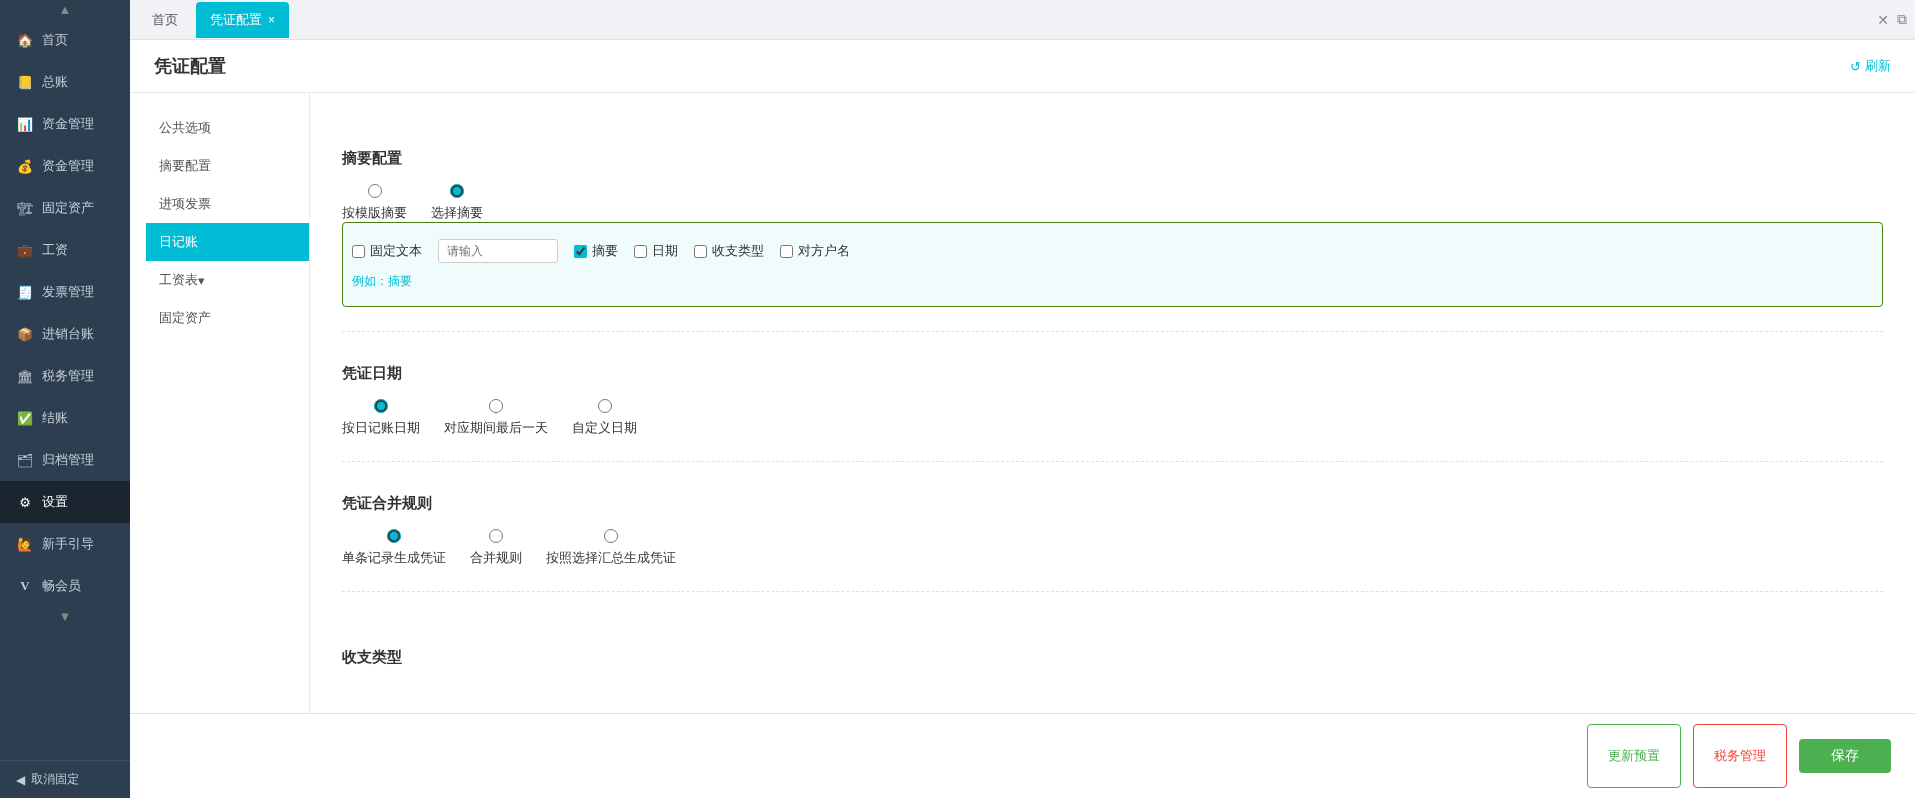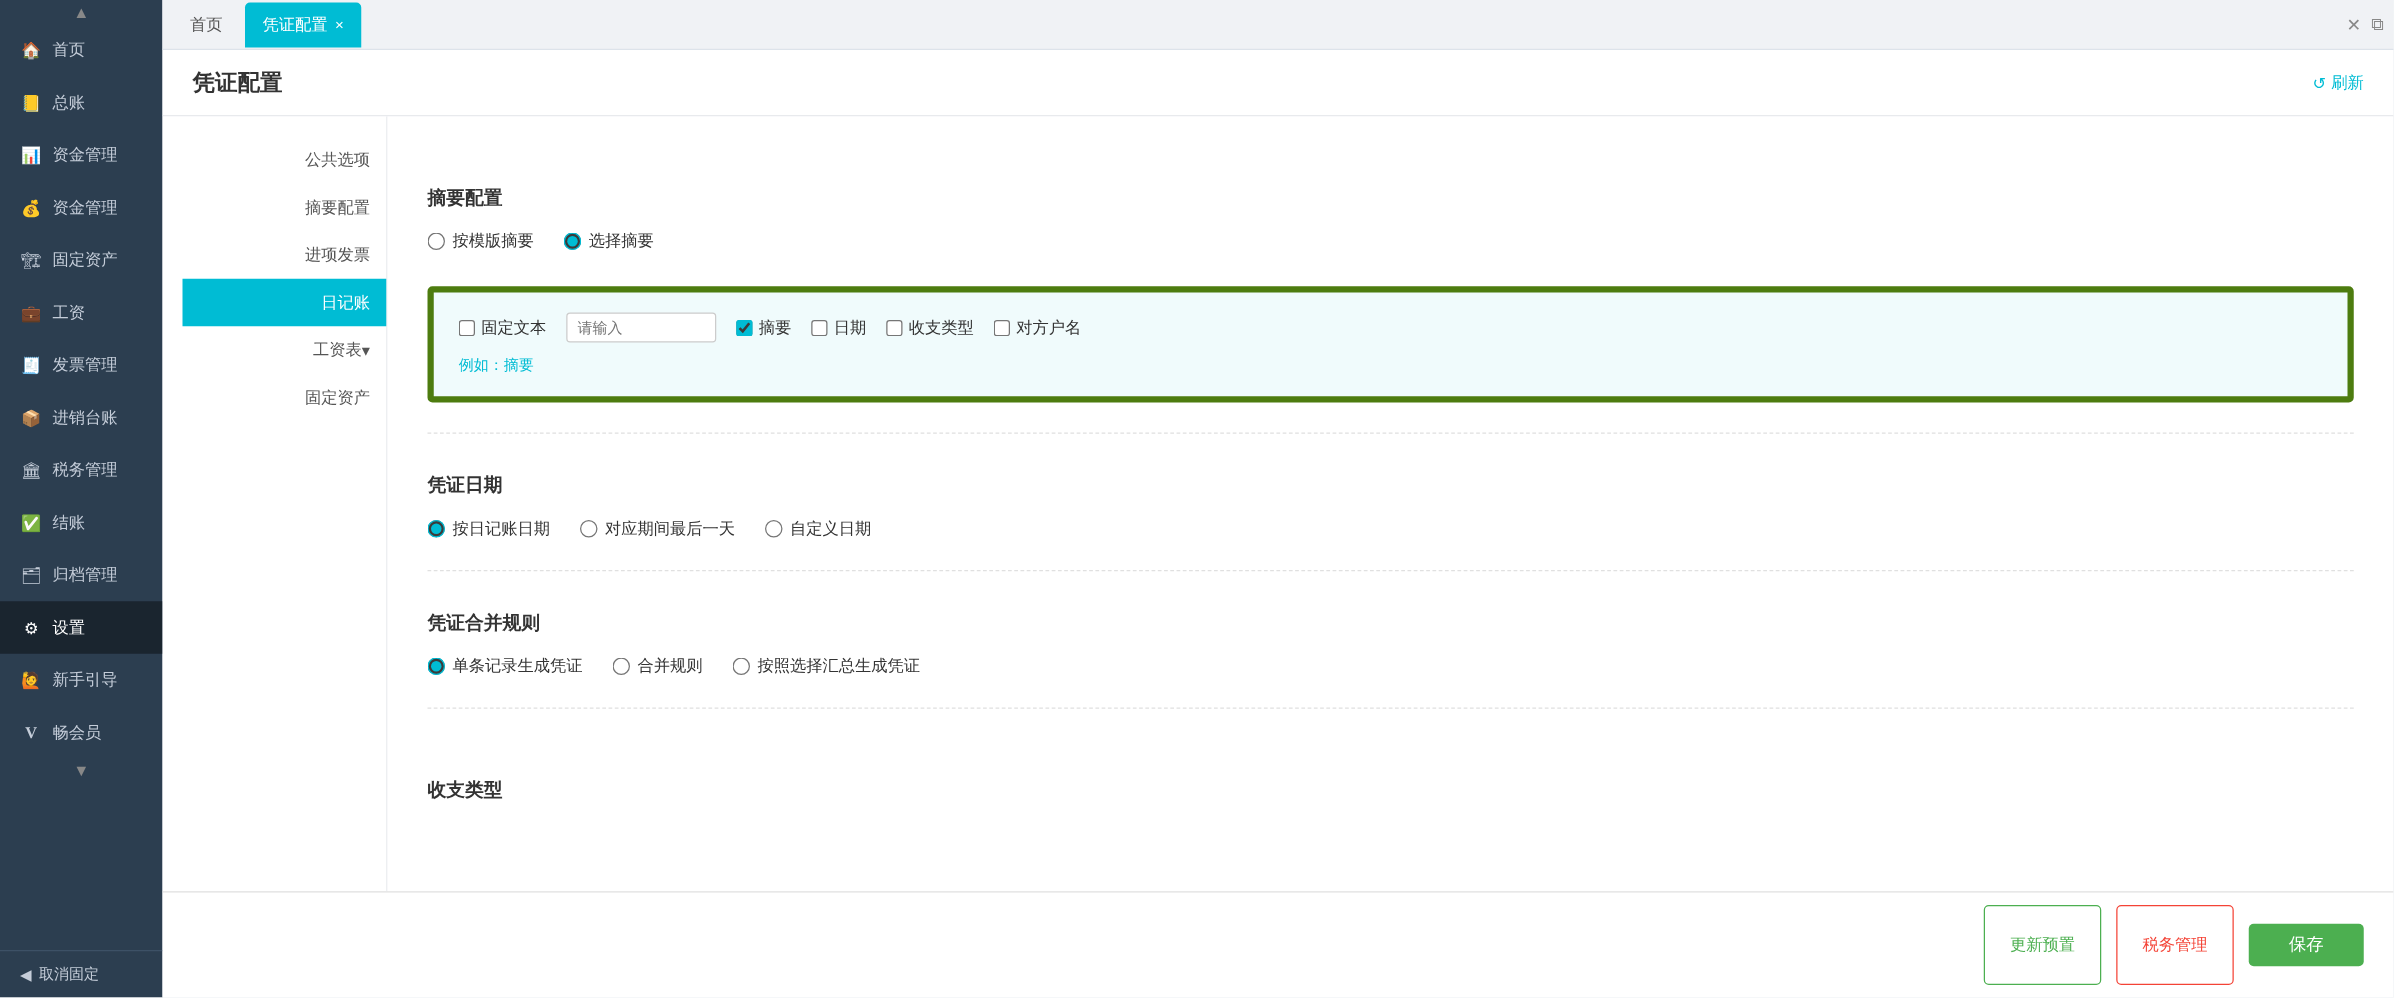--- a/index.html
+++ b/index.html
@@ -107,21 +107,21 @@
       padding: 16px 0;
       flex-shrink: 0;
     }
     .left-nav-item {
       padding: 10px 13px;
       cursor: pointer;
       color: #555;
       font-size: 13px;
       display: flex;
       align-items: center;
-      justify-content: flex-end;
+      justify-content: flex-start;
       margin-left: 16px;
     }
     .left-nav-item.active { background: #00bcd4; color: #fff; border-radius: 0; }
 
     
     .right-content {
       flex: 1;
       overflow-y: auto;
       padding: 24px 32px;
       background: #fff;
@@ -139,30 +139,30 @@
     .section-title {
       font-size: 15px;
       font-weight: 600;
       color: #333;
       margin-bottom: 16px;
       margin-top: 32px;
     }
 
     
     .radio-group { display: flex; align-items: center; gap: 24px; }
-    .radio-item { display: flex; align-items: center; gap: 6px; cursor: pointer; font-size: 13px; }
+    .radio-item { display: flex; align-items: center; gap: 6px; cursor: pointer; font-size: 13px; flex-direction: column; }
     .radio-input { accent-color: #00bcd4; width: 14px; height: 14px; cursor: pointer; }
 
     
     .summary-box {
       background: #f0fbfc;
-      border: 5px solid #4d7c0f;
+      border: 1px solid #4d7c0f;
       border-radius: 4px;
-      padding: 16px 20px;
-      margin-top: 27px;
+      padding: 16px 9px;
+      margin-top: 0;
     }
     .summary-row { display: flex; align-items: center; gap: 16px; flex-wrap: wrap; }
     .checkbox-item { display: flex; align-items: center; gap: 5px; cursor: pointer; font-size: 13px; }
     .checkbox-input { accent-color: #00bcd4; width: 13px; height: 13px; }
     .text-input {
       border: 1px solid #ccc;
       border-radius: 3px;
       padding: 4px 8px;
       font-size: 12px;
       width: 120px;

